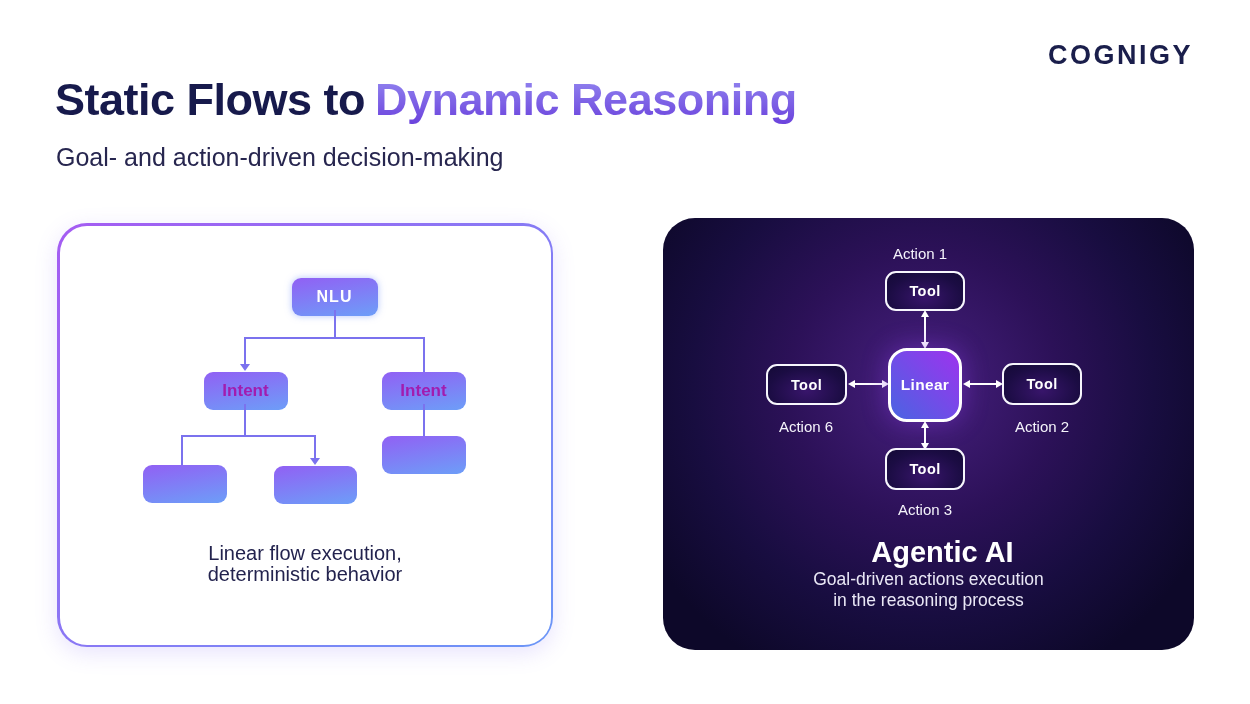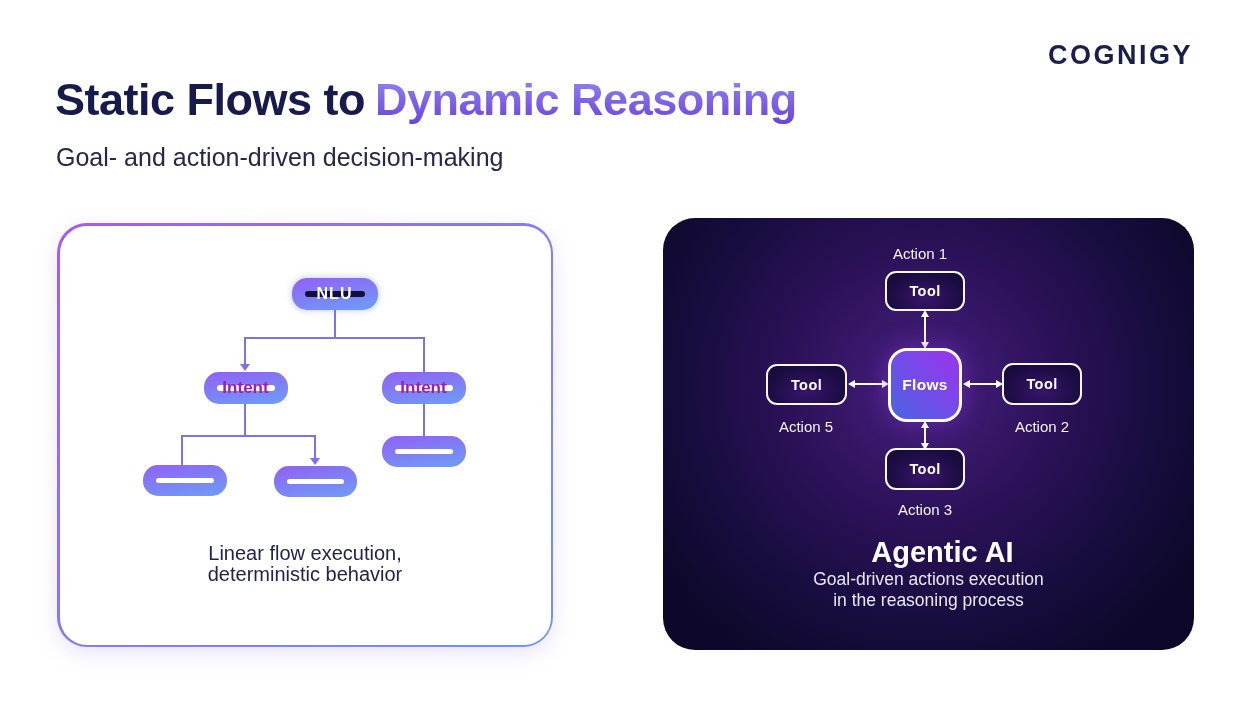--- a/index.html
+++ b/index.html
@@ -23,21 +23,21 @@
             color:#27264f;}
 
   
   .card-left{position:absolute;left:57px;top:223px;width:496px;height:424px;
              border-radius:30px;padding:2.5px;box-sizing:border-box;
              background:linear-gradient(135deg,#a55cf2 0%,#6b96f7 100%);
              box-shadow:0 6px 22px rgba(130,100,245,.18);}
   .card-left-inner{position:relative;width:100%;height:100%;background:#ffffff;
                    border-radius:27px;}
 
-  .gbox{position:absolute;padding:13px;border-radius:15px;box-sizing:border-box;
+  .gbox{position:absolute;padding:19px;border-radius:9px;box-sizing:border-box;
         background:linear-gradient(170deg,#9160f4 0%,#6d9ef8 100%);}
   .gbox-inner{width:100%;height:100%;border-radius:6.5px;display:flex;
               align-items:center;justify-content:center;background:#fff;}
   .nlu-box{left:232px;top:52px;width:86px;height:32px;
            box-shadow:0 0 7px rgba(120,150,250,.55);}
   .nlu-box .gbox-inner{background:#10103a;color:#ffffff;font-weight:700;
                        font-size:16px;letter-spacing:1px;}
   .intent-box .gbox-inner{color:#a21caf;font-weight:700;font-size:17px;text-align:center;}
   .intent-left{left:144px;top:146px;width:84px;height:32px;}
   .intent-right{left:322px;top:146px;width:84px;height:32px;}
@@ -172,34 +172,34 @@
     </div>
 
     <div class="varrow va-top"></div>
 
     <div class="tool-box tool-left">
       <span>Tool</span>
     </div>
     <div class="harrow ha-left"></div>
 
     <div class="agent-box">
-      <span>Flows</span>
+      <span>Linear</span>
     </div>
 
     <div class="harrow ha-right"></div>
     <div class="tool-box tool-right">
       <span>Tool</span>
     </div>
 
     <div class="varrow va-bottom"></div>
     <div class="tool-box tool-bottom">
       <span>Tool</span>
     </div>
 
-    <div class="action-label action-4">Action 5</div>
+    <div class="action-label action-4">Action 6</div>
     <div class="action-label action-2">Action 2</div>
     <div class="action-label action-3">Action 3</div>
 
     <div class="rc-caption">
       <div class="cap-title">Agentic AI</div>
       <div class="cap-line">Goal-driven actions execution</div>
       <div class="cap-line">in the reasoning process</div>
     </div>
   </div>
 

